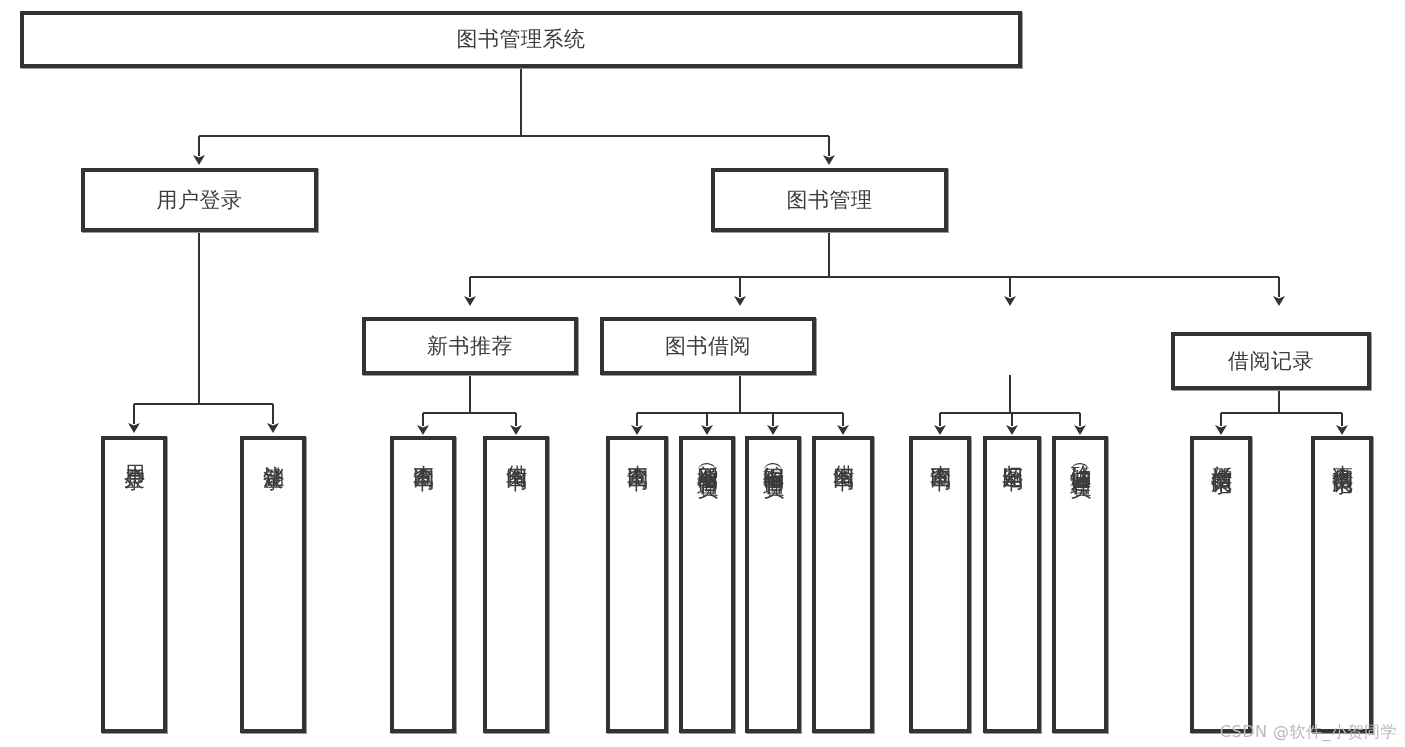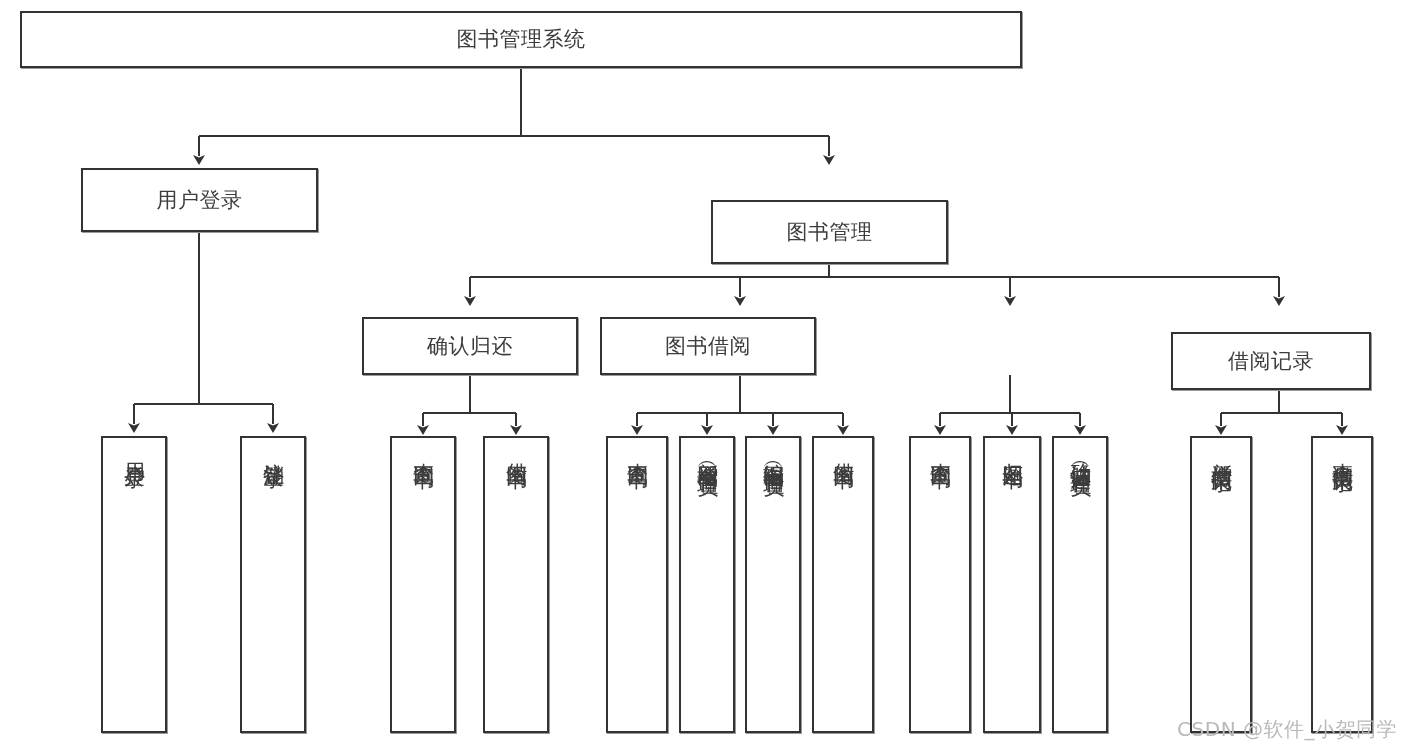--- a/index.html
+++ b/index.html
@@ -21,21 +21,21 @@
     position: absolute;
     left: 0;
     top: 0;
     width: 1405px;
     height: 747px;
   }
   .node {
     position: absolute;
     box-sizing: border-box;
     background: #ffffff;
-    border: 2px solid #404040;
+    border: 4px solid #404040;
     box-shadow: 1px 1px 0 0 #9a9a9a;
     display: flex;
     align-items: center;
     justify-content: center;
     z-index: 2;
   }
   .node-label {
     color: #3c3c3c;
     font-size: 21px;
     line-height: 1.18;
@@ -57,21 +57,21 @@
     font-size: 21px;
     line-height: 1.22;
     letter-spacing: 2px;
     white-space: nowrap;
   }
   .watermark {
     position: absolute;
     right: 8px;
     bottom: 4px;
     color: #b9b9b9;
-    font-size: 20px;
+    font-size: 16px;
     letter-spacing: 0.5px;
     z-index: 5;
     user-select: none;
     white-space: nowrap;
   }
 </style>
 </head>
 <body>
 
 <div id="diagram-root" style="background: rgb(255, 255, 255);">
@@ -126,26 +126,26 @@
     </g>
   </svg>
 
   <div class="node horizontal" style="left: 20px; top: 11px; width: 1002px; height: 57px; border-color: rgb(51, 51, 51); background: rgb(255, 255, 255);">
     <span class="node-label" style="color: rgb(60, 60, 60);">图书管理系统</span>
   </div>
 
   <div class="node horizontal" style="left: 81px; top: 168px; width: 237px; height: 64px; border-color: rgb(51, 51, 51); background: rgb(255, 255, 255);">
     <span class="node-label" style="color: rgb(60, 60, 60);">用户登录</span>
   </div>
-  <div class="node horizontal" style="left: 711px; top: 168px; width: 237px; height: 64px; border-color: rgb(51, 51, 51); background: rgb(255, 255, 255); margin-top: 32px;">
+  <div class="node horizontal" style="left: 711px; top: 168px; width: 237px; height: 64px; border-color: rgb(51, 51, 51); background: rgb(255, 255, 255);">
     <span class="node-label" style="color: rgb(60, 60, 60);">图书管理</span>
   </div>
 
   <div class="node horizontal" style="left: 362px; top: 317px; width: 216px; height: 58px; border-color: rgb(51, 51, 51); background: rgb(255, 255, 255);">
-    <span class="node-label" style="color: rgb(60, 60, 60);">确认归还</span>
+    <span class="node-label" style="color: rgb(60, 60, 60);">新书推荐</span>
   </div>
   <div class="node horizontal" style="left: 600px; top: 317px; width: 216px; height: 58px; border-color: rgb(51, 51, 51); background: rgb(255, 255, 255);">
     <span class="node-label" style="color: rgb(60, 60, 60);">图书借阅</span>
   </div>
   <div class="node horizontal" style="left: 1171px; top: 332px; width: 200px; height: 58px; border-color: rgb(51, 51, 51); background: rgb(255, 255, 255); justify-content: center;">
     <span class="node-label" style="color: rgb(60, 60, 60);">借阅记录</span>
   </div>
 
   <div class="node vertical" style="left: 101px; top: 436px; width: 66px; height: 297px; border-color: rgb(51, 51, 51); background: rgb(255, 255, 255);">
     <span class="node-label" style="color: rgb(60, 60, 60);">用户登录</span>

